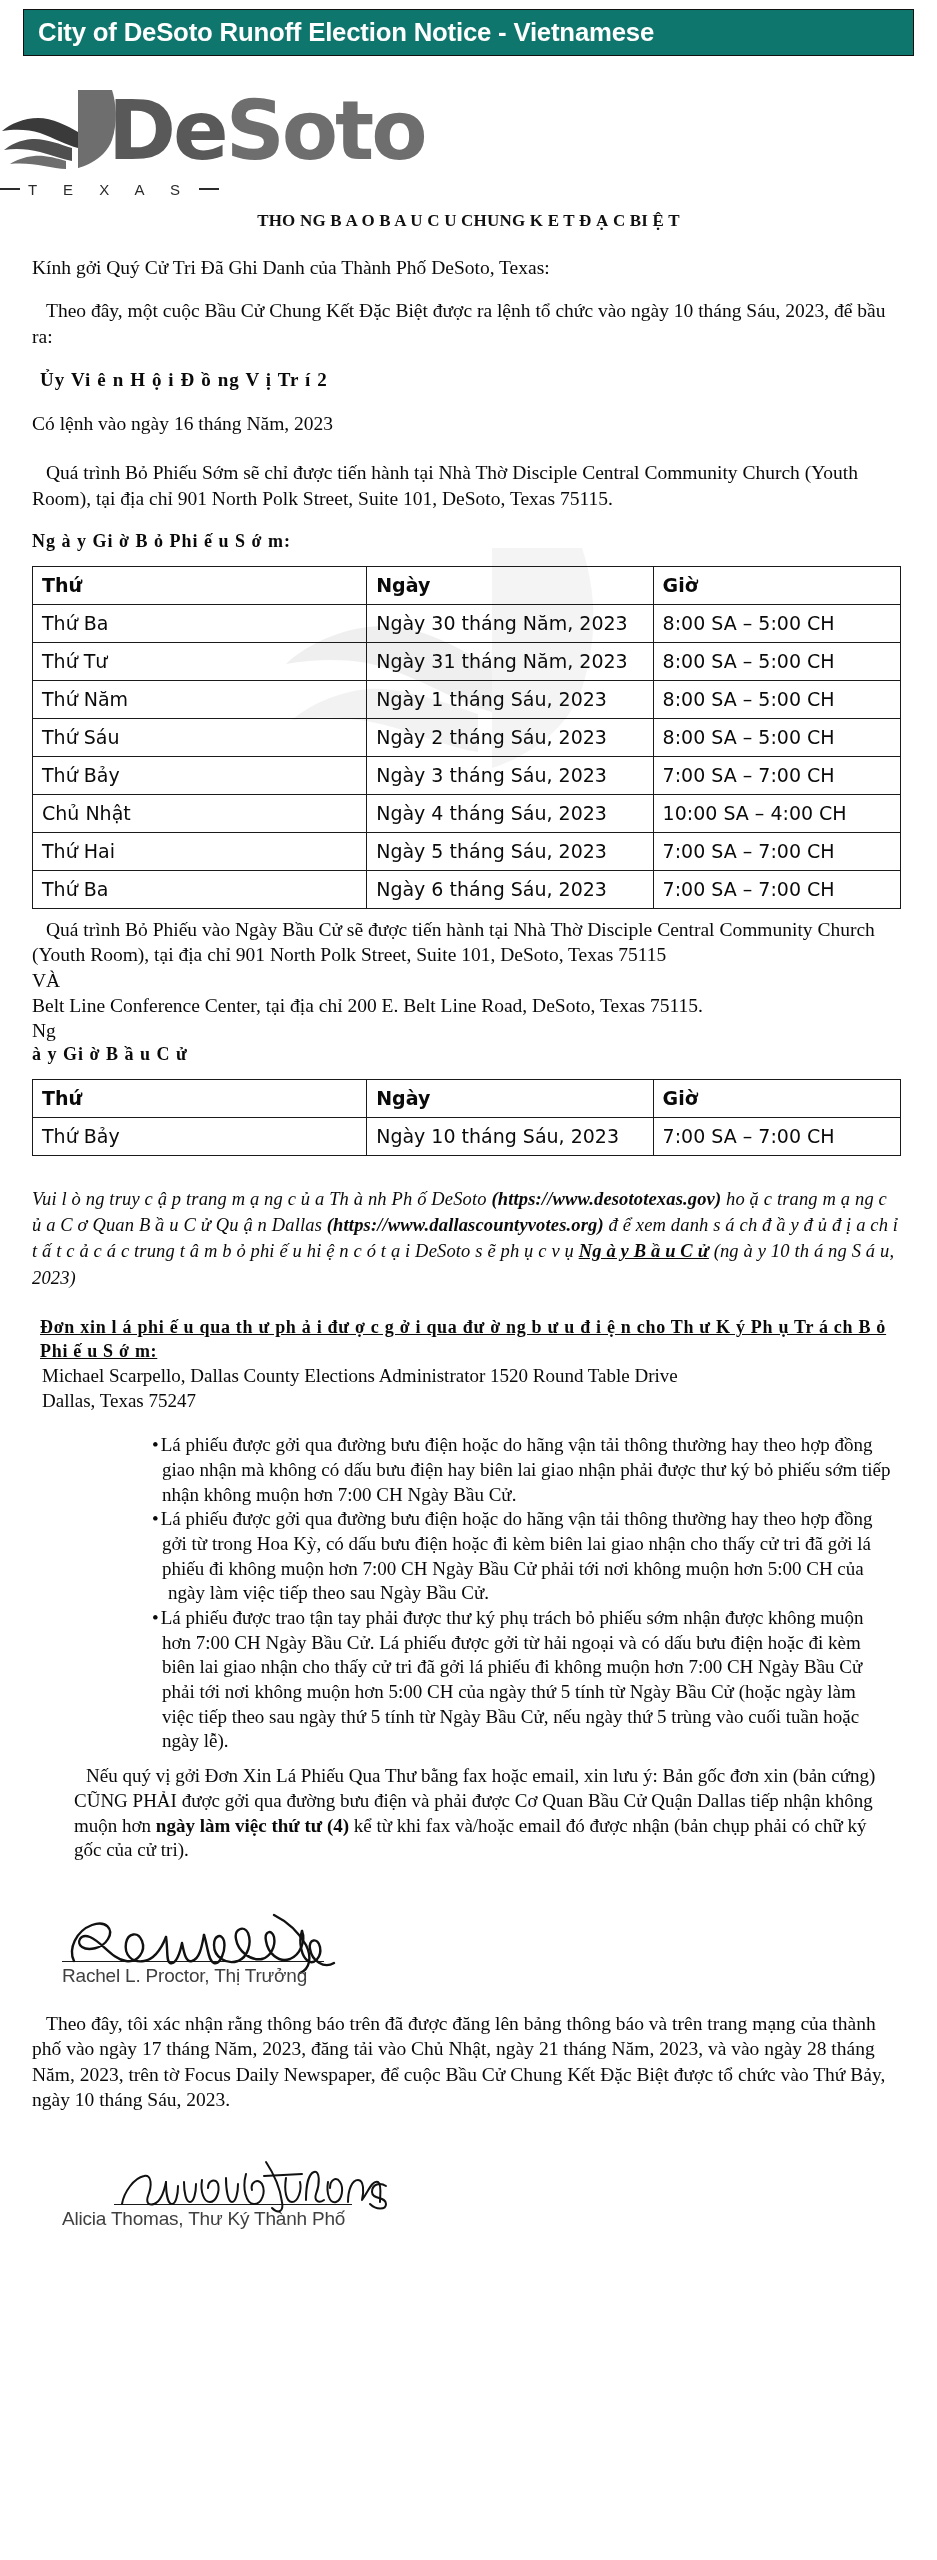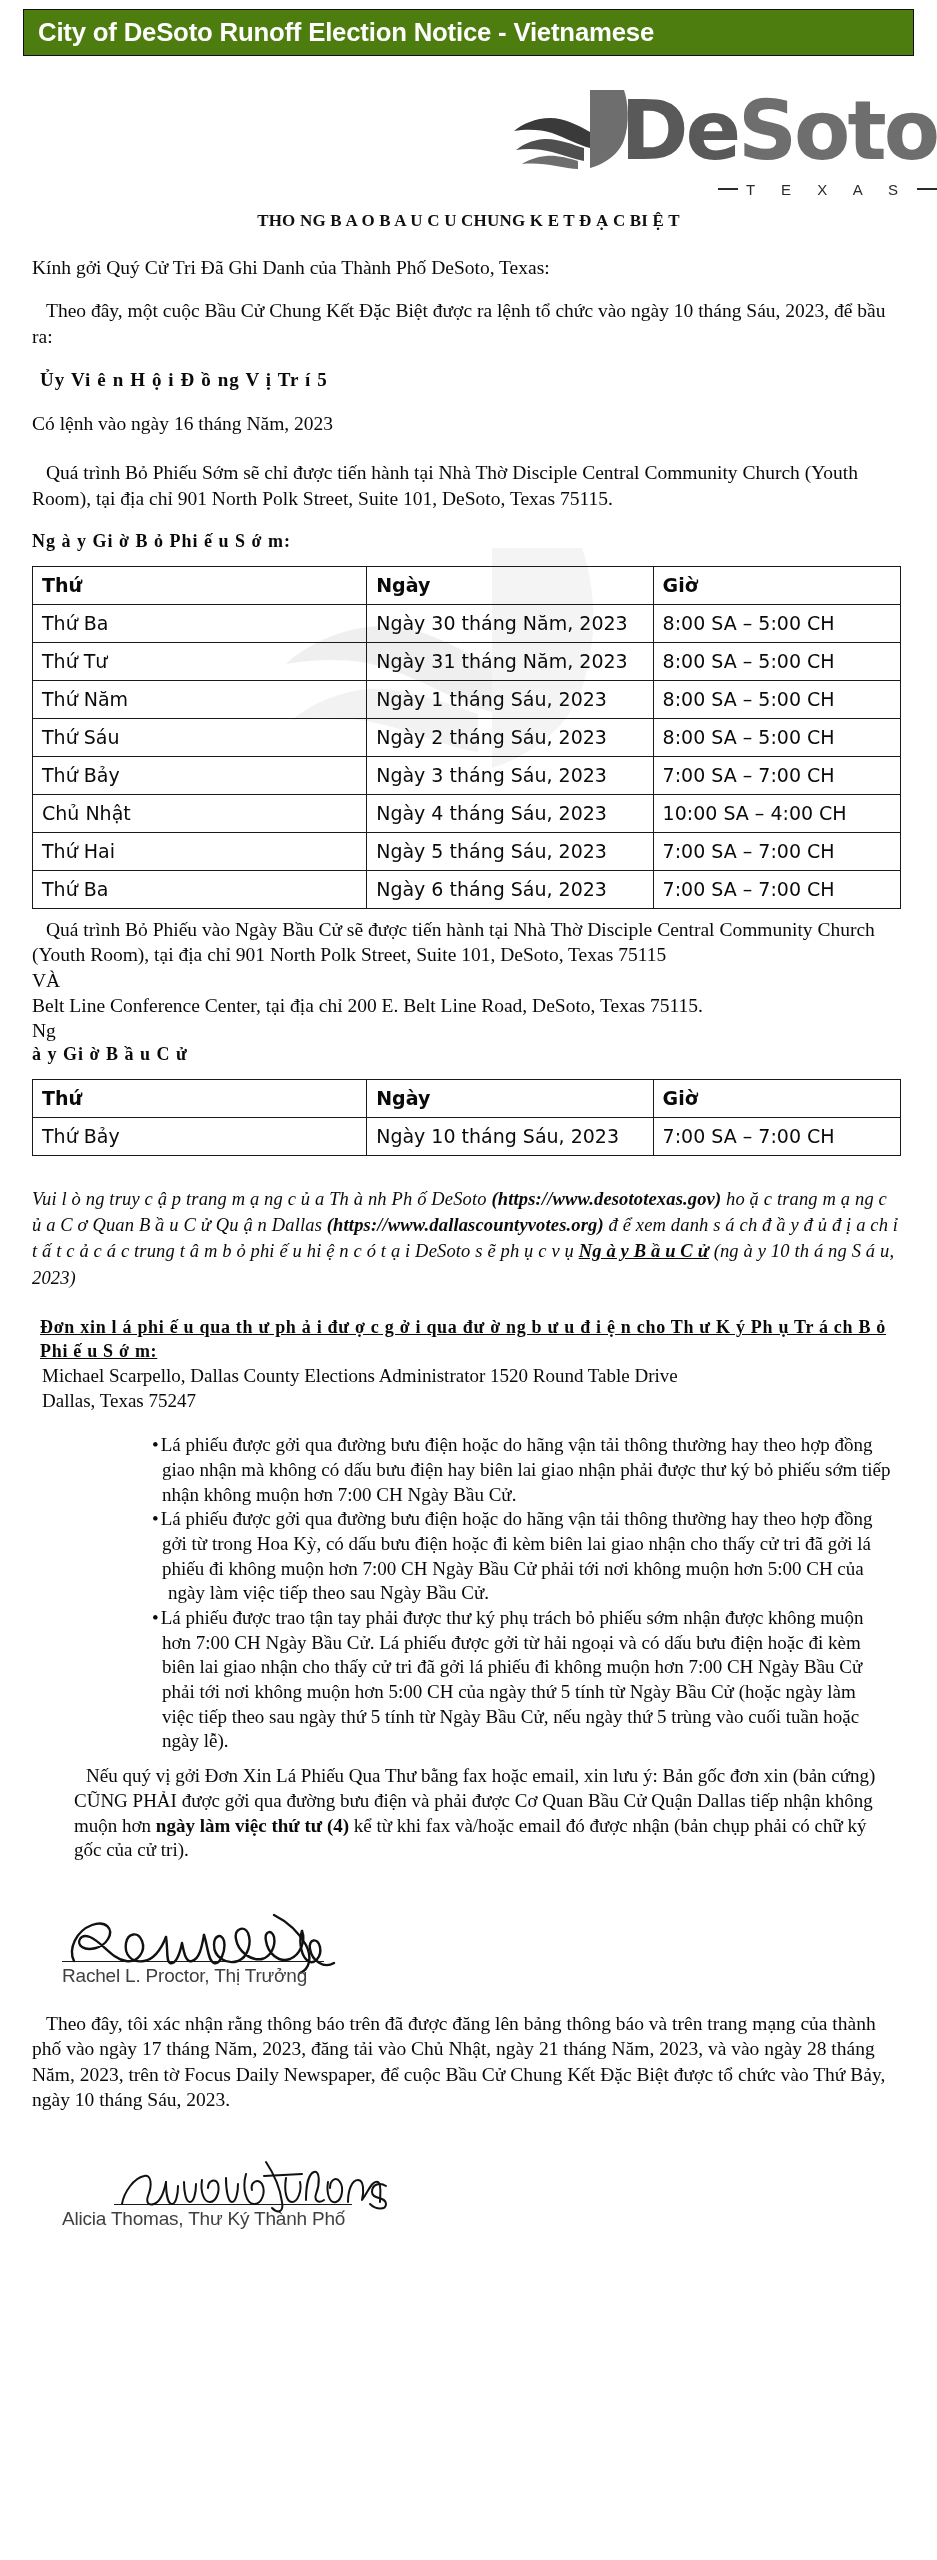--- a/index.html
+++ b/index.html
@@ -20,21 +20,21 @@
     position: relative;
     width: 937px;
     min-height: 2560px;
     background: #ffffff;
     box-sizing: border-box;
   }
 
   
   .banner {
     margin: 9px 23px 0 23px;
-    background: #4d7c0f;
+    background: #0f766e;
     border: 1px solid #111;
     height: 47px;
     display: flex;
     align-items: center;
     padding-left: 14px;
     box-sizing: border-box;
   }
   .banner-title {
     color: #ffffff;
     font-family: "Liberation Sans", "DejaVu Sans", sans-serif;
@@ -44,21 +44,21 @@
     white-space: nowrap;
     transform: scaleX(0.99);
     transform-origin: left center;
   }
 
   
   .logo-wrap {
     margin-top: 22px;
     display: flex;
     flex-direction: column;
-    align-items: flex-end;
+    align-items: flex-start;
   }
   .logo-row {
     display: flex;
     align-items: flex-end;
     justify-content: center;
     height: 92px;
   }
   .logo-mark {
     display: block;
   }
@@ -295,21 +295,21 @@
 
   <div class="content">
 
     <div class="sp-24"></div>
     <p class="body">Kính gởi Quý Cử Tri Đã Ghi Danh của Thành Phố DeSoto, Texas:</p>
 
     <div class="sp-18"></div>
     <p class="body indent">Theo đây, một cuộc Bầu Cử Chung Kết Đặc Biệt được ra lệnh tổ chức vào ngày 10 tháng Sáu, 2023, để bầu ra:</p>
 
     <div class="sp-20"></div>
-    <p class="office-title">Ủy Vi ê n H ộ i Đ ồ ng V ị Tr í 5</p>
+    <p class="office-title">Ủy Vi ê n H ộ i Đ ồ ng V ị Tr í 2</p>
 
     <div class="sp-20"></div>
     <p class="body">Có lệnh vào ngày 16 tháng Năm, 2023</p>
 
     <div class="sp-24"></div>
     <p class="body indent">Quá trình Bỏ Phiếu Sớm sẽ chỉ được tiến hành tại Nhà Thờ Disciple Central Community Church (Youth Room), tại địa chỉ 901 North Polk Street, Suite 101, DeSoto, Texas 75115.</p>
 
     <div class="sp-20"></div>
     <p class="label-bold">Ng à y Gi ờ B ỏ Phi ế u S ớ m:</p>
 

